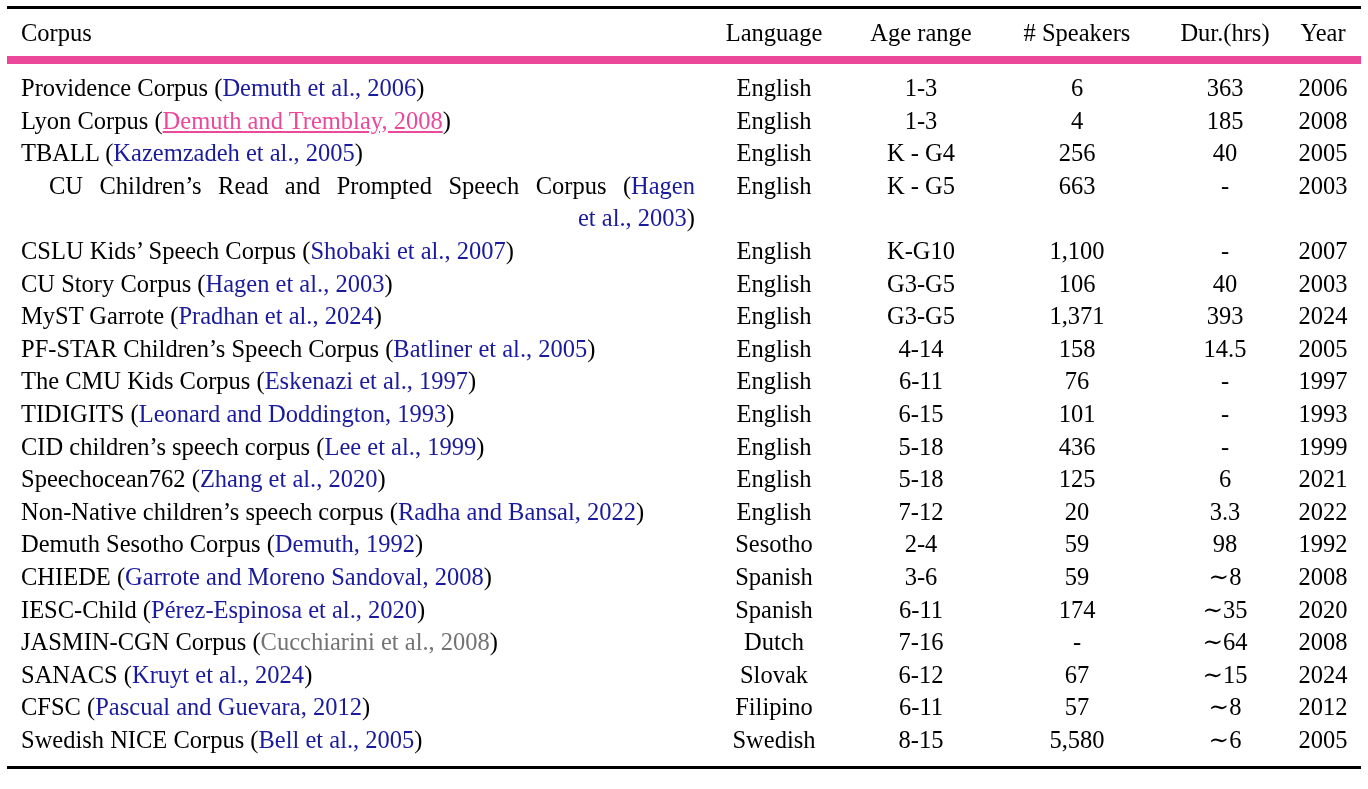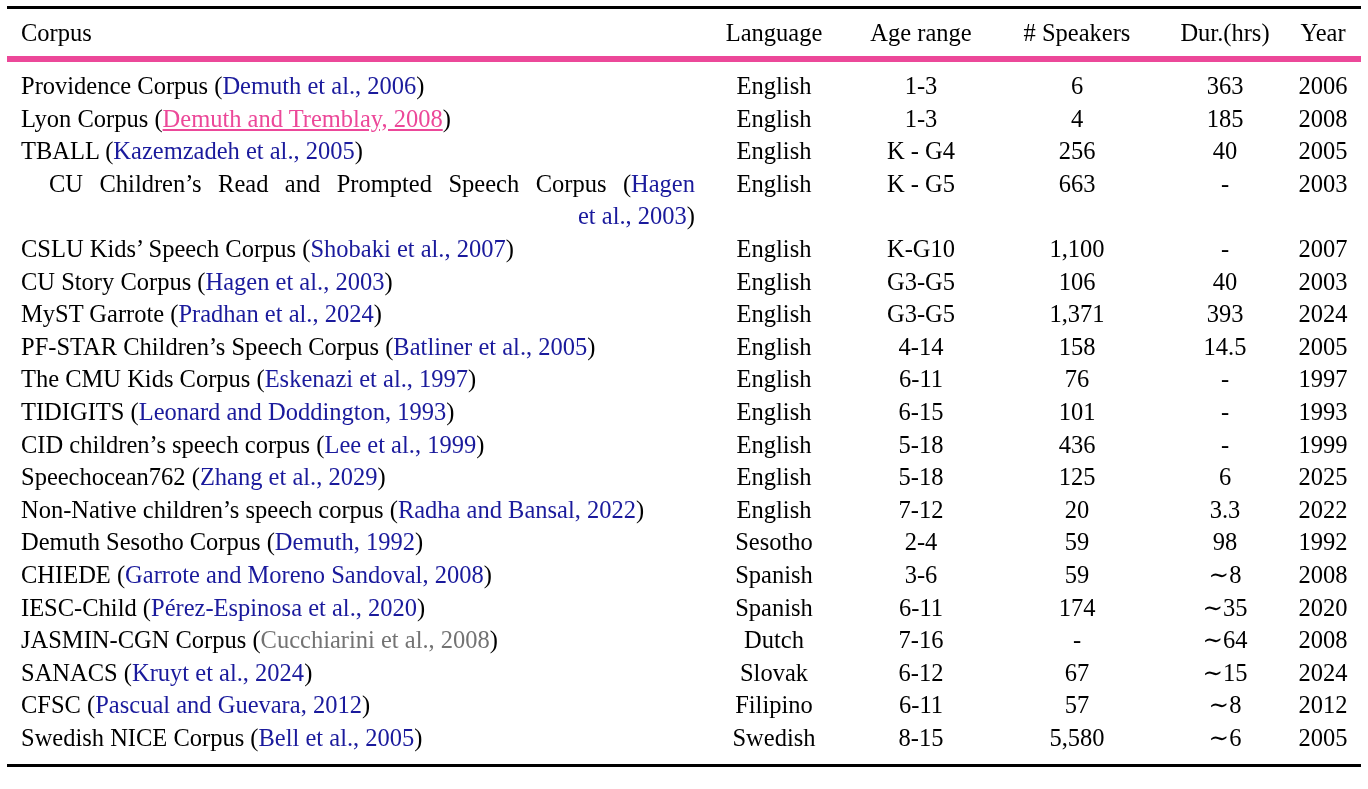--- a/index.html
+++ b/index.html
@@ -31,21 +31,21 @@
   col.c-age      { width: 136px; }
   col.c-speakers { width: 176px; }
   col.c-dur      { width: 120px; }
   col.c-year     { width: 76px;  }
 
   thead th {
     font-weight: normal;
     height: 47px;
     vertical-align: middle;
     padding: 0;
-    border-bottom: 6px solid #ec4899;
+    border-bottom: 8px solid #ec4899;
     white-space: nowrap;
   }
   thead th.h-corpus { text-align: left; padding-left: 14px; }
   thead th.h-center { text-align: center; }
 
   tbody td {
     padding: 0;
     vertical-align: top;
     line-height: 32.6px;
     overflow: visible;
@@ -180,26 +180,26 @@
         </tr>
         <tr>
           <td class="cell-corpus"><span>CID children’s speech corpus (</span><span class="cite" style="color: rgb(26, 26, 156);">Lee et al., 1999</span><span>)</span></td>
           <td class="cell-num">English</td>
           <td class="cell-num">5-18</td>
           <td class="cell-num">436</td>
           <td class="cell-num">-</td>
           <td class="cell-num">1999</td>
         </tr>
         <tr>
-          <td class="cell-corpus"><span>Speechocean762 (</span><span class="cite" style="color: rgb(26, 26, 156);">Zhang et al., 2029</span><span>)</span></td>
+          <td class="cell-corpus"><span>Speechocean762 (</span><span class="cite" style="color: rgb(26, 26, 156);">Zhang et al., 2020</span><span>)</span></td>
           <td class="cell-num">English</td>
           <td class="cell-num">5-18</td>
           <td class="cell-num">125</td>
           <td class="cell-num">6</td>
-          <td class="cell-num">2025</td>
+          <td class="cell-num">2021</td>
         </tr>
         <tr>
           <td class="cell-corpus"><span>Non-Native children’s speech corpus (</span><span class="cite" style="color: rgb(26, 26, 156);">Radha and Bansal, 2022</span><span>)</span></td>
           <td class="cell-num">English</td>
           <td class="cell-num">7-12</td>
           <td class="cell-num">20</td>
           <td class="cell-num">3.3</td>
           <td class="cell-num">2022</td>
         </tr>
         <tr>

